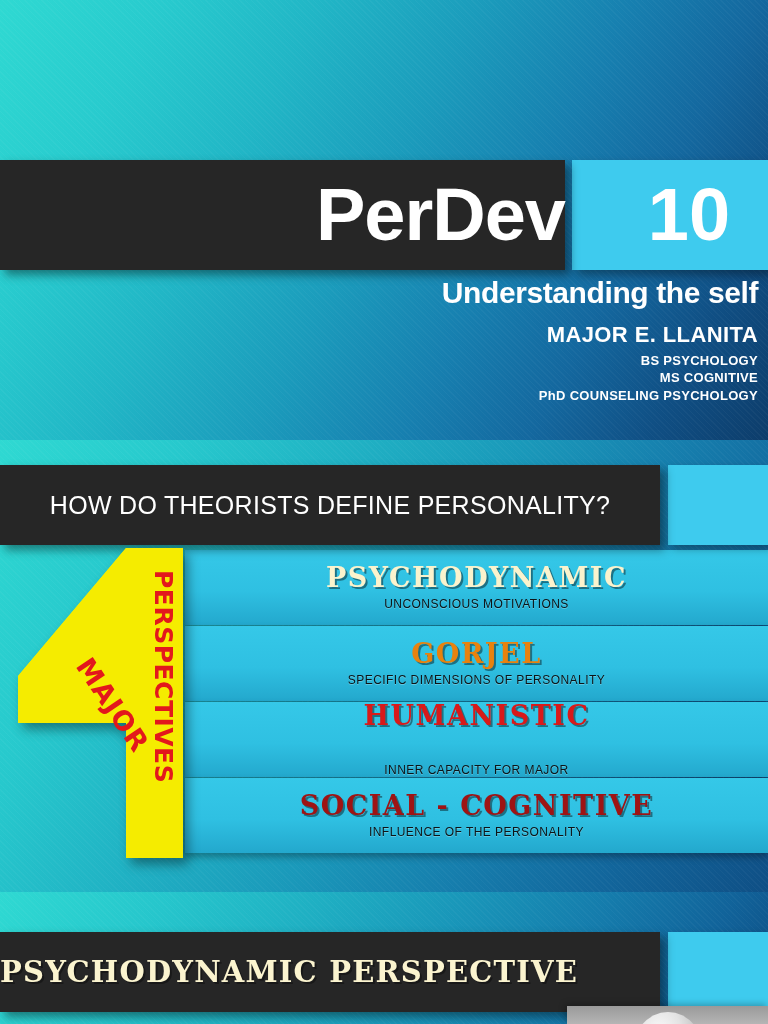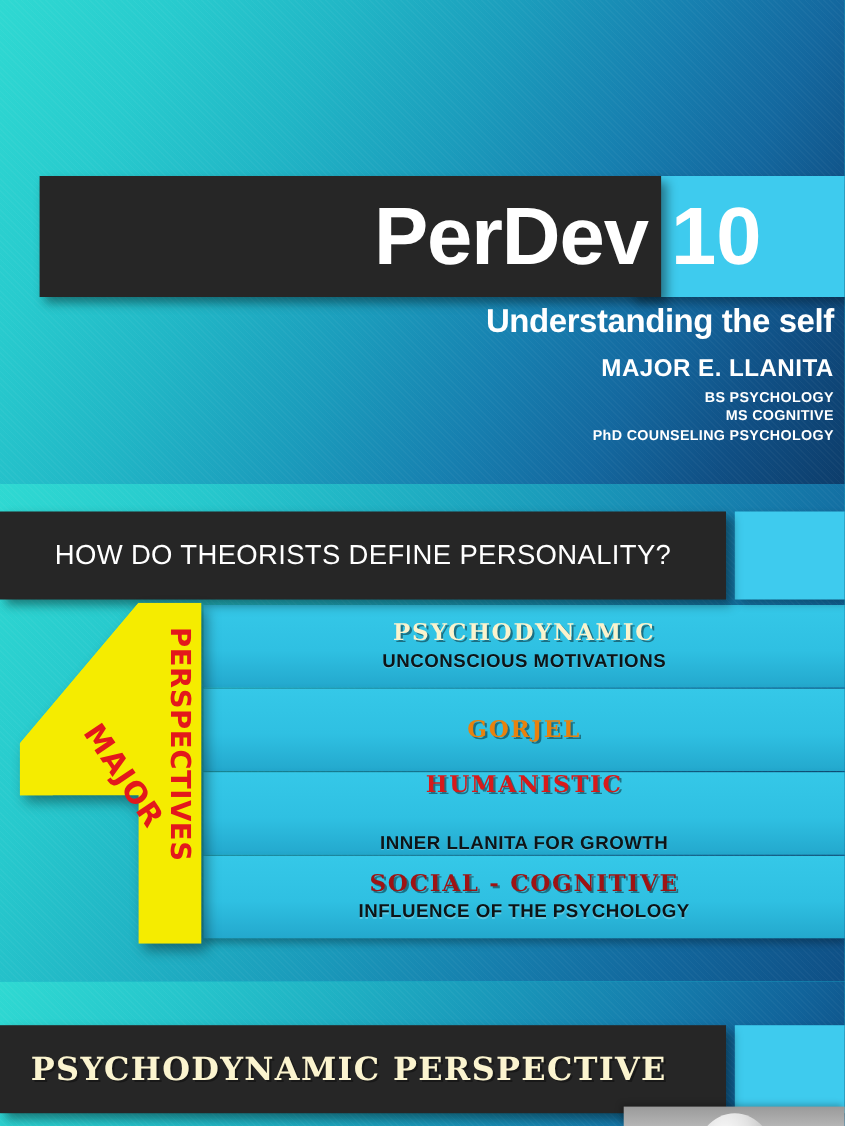--- a/index.html
+++ b/index.html
@@ -37,38 +37,36 @@
       repeating-linear-gradient(45deg, rgba(255,255,255,.030) 0 1px, transparent 1px 4px);
   }
 
   .title-bar {
     position:absolute;
     left:0; top:160px;
     width:565px; height:110px;
     background:#262626;
     box-shadow:5px 5px 9px rgba(0,0,0,.42);
     display:flex; align-items:center; justify-content:flex-end;
-    padding-right:12px;
-    z-index:3;
-    margin-left:36px;
+    z-index:3;
   }
   .title-bar .course {
     color:#ffffff;
     font-size:74px;
     font-weight:700;
     letter-spacing:-1px;
     line-height:1;
   }
   .badge-10 {
     position:absolute;
     left:572px; top:160px;
     width:196px; height:110px;
     background:#3ecbee;
     box-shadow:5px 5px 9px rgba(0,0,0,.35);
-    display:flex; align-items:center; justify-content:flex-start;
+    display:flex; align-items:center; justify-content:center;
     padding-left:38px;
     z-index:2;
   }
   .badge-10 span {
     color:#ffffff; font-size:74px; font-weight:700; line-height:1;
   }
 
   .subtitle {
     position:absolute; right:10px; top:276px;
     color:#ffffff; font-size:30px; font-weight:700;
@@ -135,27 +133,27 @@
     display:flex; flex-direction:column;
     align-items:center; justify-content:center;
   }
   .p-bar.b0 { top:0px; }
   .p-bar.b1 { top:76px; }
   .p-bar.b2 { top:152px;justify-content:space-between; }
   .p-bar.b3 { top:228px; }
 
   .p-title {
     font-family:"DejaVu Serif", serif;
-    font-size:21px; font-weight:700;
+    font-size:27px; font-weight:700;
     letter-spacing:1.5px;
     line-height:1.05;
     text-shadow:2px 2px 0 rgba(0,0,0,.42);
   }
   .p-sub {
-    color:#0d1417; font-size:17px; font-weight:700;
+    color:#0d1417; font-size:12px; font-weight:400;
     letter-spacing:.45px; margin-top:4px;
     text-shadow:0 1px 0 rgba(255,255,255,.25);
   }
 
   
   .four-wrap {
     position:absolute; left:18px; top:108px;
     width:200px; height:310px; z-index:5;
     filter:drop-shadow(5px 6px 6px rgba(0,0,0,.40));
   }
@@ -179,21 +177,20 @@
     content:""; position:absolute; inset:0;
     background-image:
       repeating-linear-gradient(45deg, rgba(255,255,255,.030) 0 1px, transparent 1px 4px);
   }
   .sec-bar {
     position:absolute; left:0; top:40px;
     width:660px; height:80px;
     background:#262626;
     box-shadow:5px 5px 9px rgba(0,0,0,.42);
     display:flex; align-items:center;
-    padding-left:28px;
     z-index:4;
   }
   .sec-bar span {
     color:#fbf4cf;
     font-family:"DejaVu Serif", serif;
     font-size:29px; font-weight:700; letter-spacing:1.2px;
     text-shadow:2px 2px 0 rgba(0,0,0,.35);
   }
   .sec-accent {
     position:absolute; left:668px; top:40px;
@@ -251,30 +248,31 @@
 
   <div class="bars">
 
     <div class="p-bar b0">
       <div class="p-title" style="color:#faf3cd">PSYCHODYNAMIC</div>
       <div class="p-sub">UNCONSCIOUS MOTIVATIONS</div>
     </div>
 
     <div class="p-bar b1">
       <div class="p-title" style="color:#e8820e">GORJEL</div>
+      <div class="p-sub">SPECIFIC DIMENSIONS OF PERSONALITY</div>
     </div>
 
     <div class="p-bar b2">
       <div class="p-title" style="color:#d81a1a">HUMANISTIC</div>
-      <div class="p-sub">INNER LLANITA FOR GROWTH</div>
+      <div class="p-sub">INNER CAPACITY FOR MAJOR</div>
     </div>
 
     <div class="p-bar b3">
       <div class="p-title" style="color:#9e1414">SOCIAL - COGNITIVE</div>
-      <div class="p-sub">INFLUENCE OF THE PSYCHOLOGY</div>
+      <div class="p-sub">INFLUENCE OF THE PERSONALITY</div>
     </div>
   </div>
 
   <div class="four-wrap">
     <svg class="four-svg" viewBox="0 0 200 310">
 
       <polygon points="108,0 165,0 165,310 108,310 108,175 0,175 0,128" fill="#f5ec00"></polygon>
       <polygon points="108,0 108,60 30,175 0,175 0,128" fill="#f5ec00"></polygon>
       <text x="57" y="118" fill="#e3181c" font-family="DejaVu Sans, sans-serif" font-size="27" font-weight="700" letter-spacing="1" transform="rotate(56 57 118)">MAJOR</text>
       <text x="137" y="22" fill="#e3181c" font-family="DejaVu Sans, sans-serif" font-size="25" font-weight="700" letter-spacing="0.5" transform="rotate(90 137 22)">PERSPECTIVES</text>

